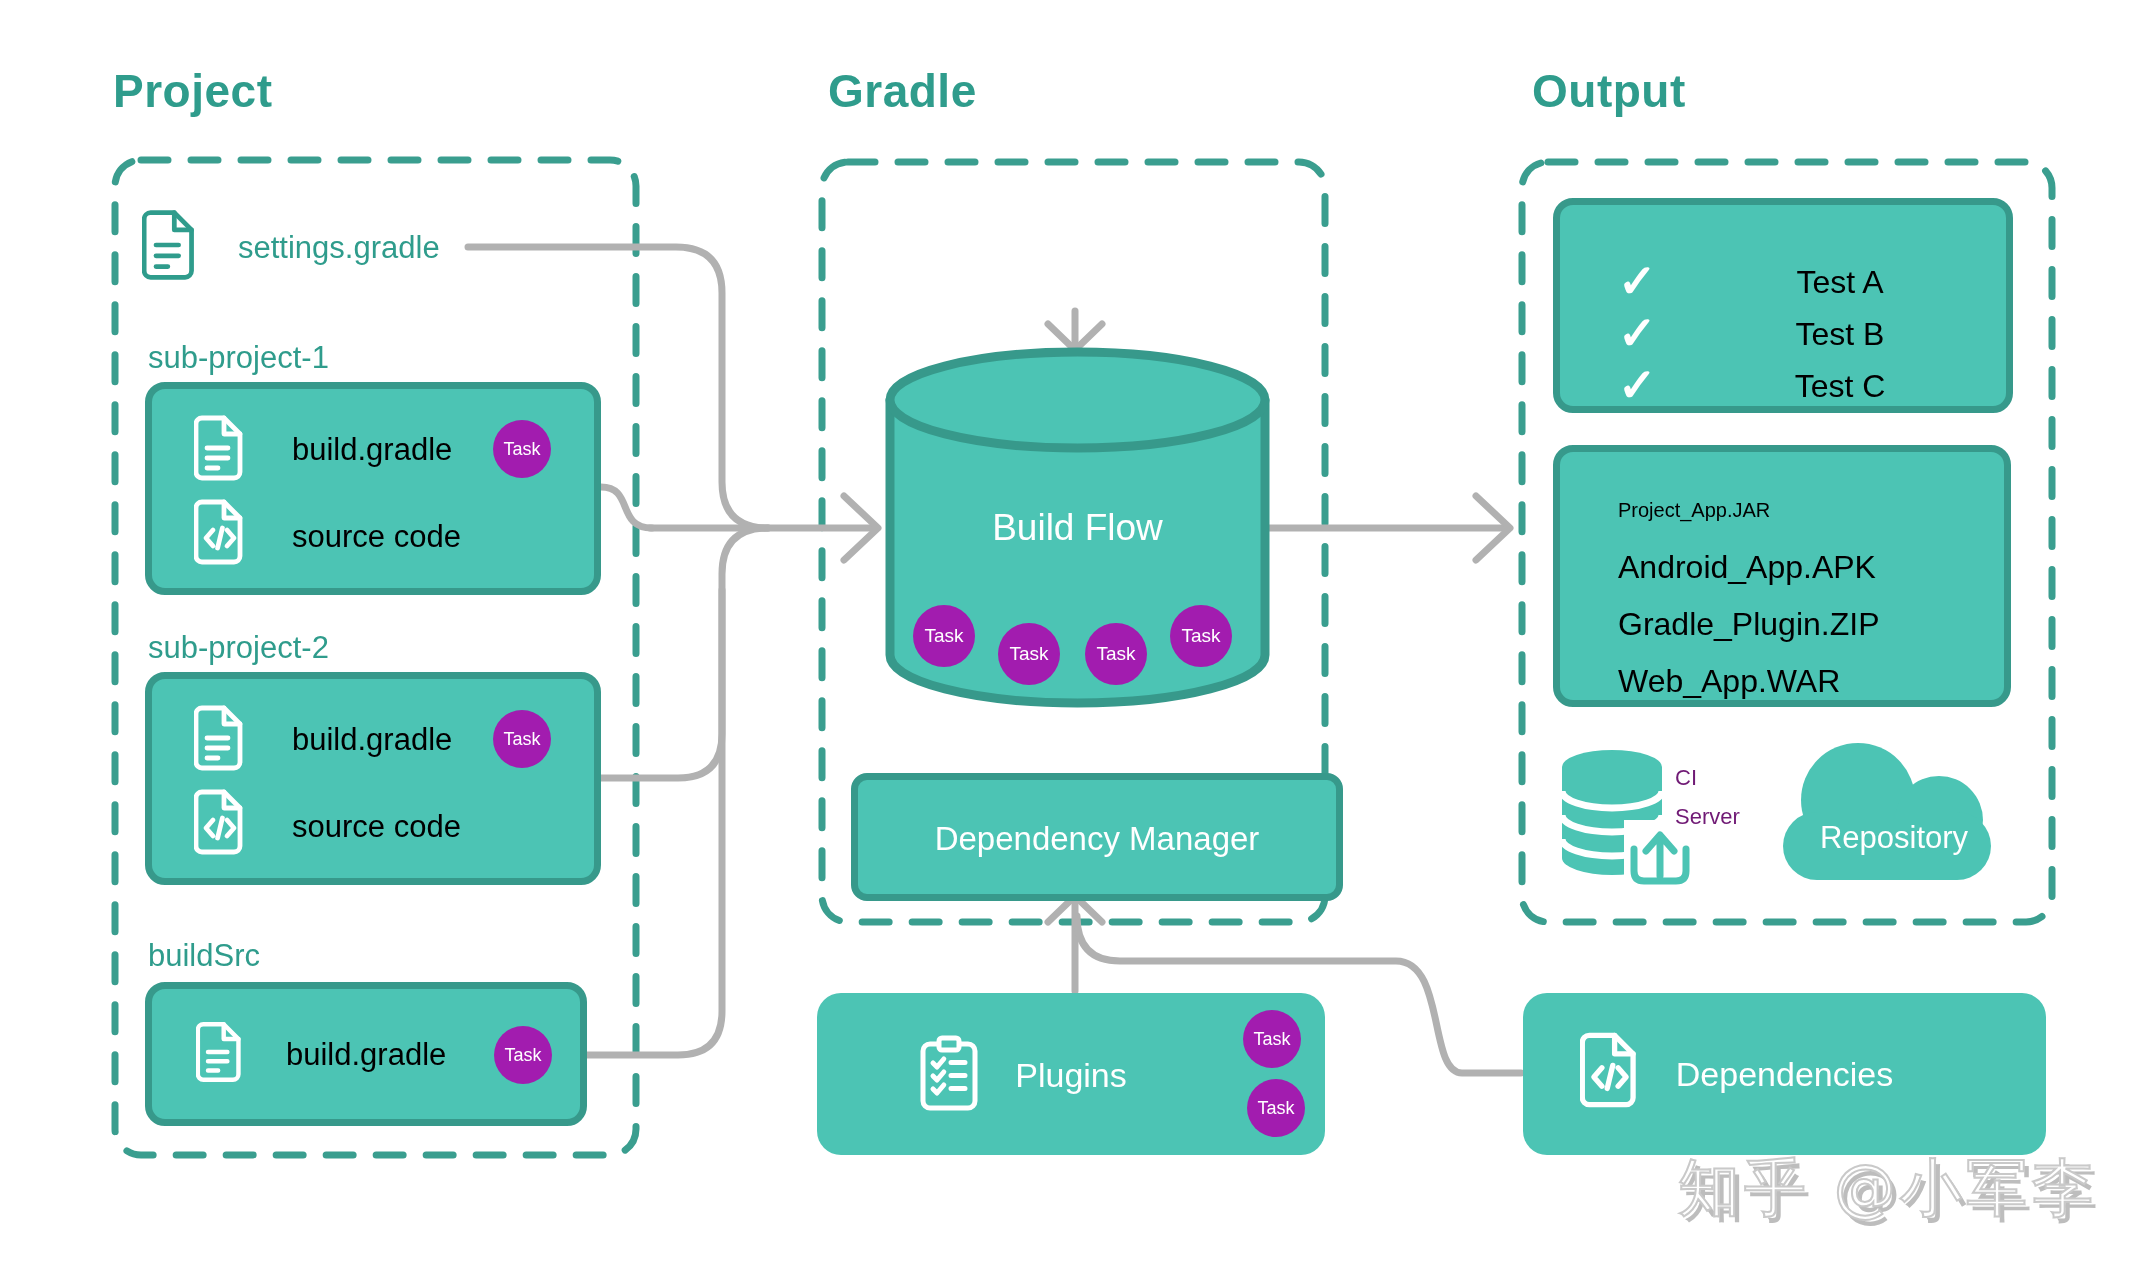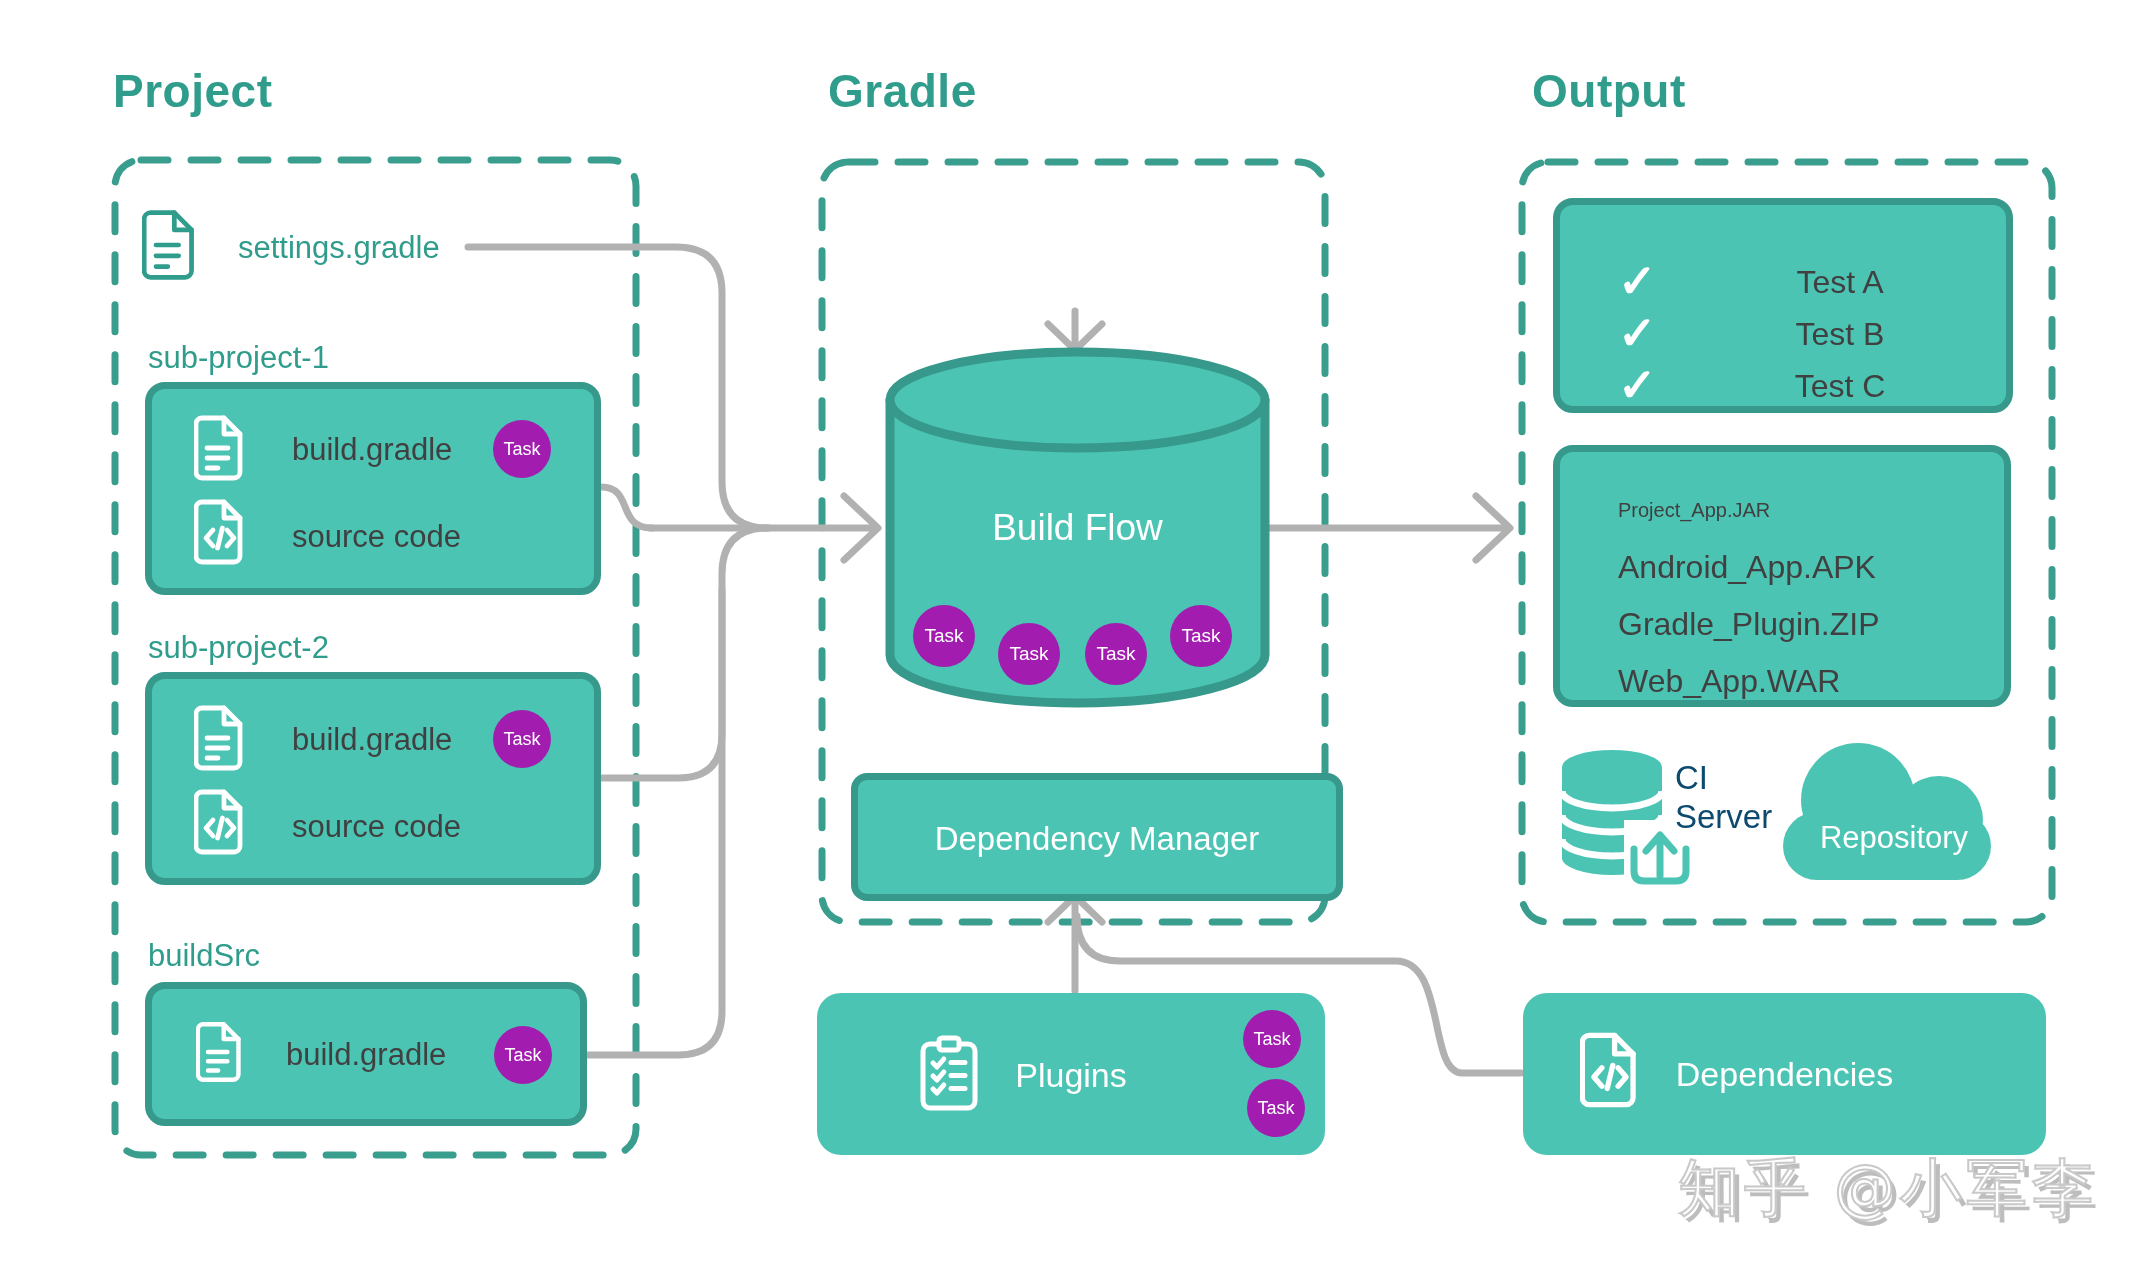--- a/index.html
+++ b/index.html
@@ -3,28 +3,28 @@
 <meta charset="utf-8">
 <style>
   html,body{margin:0;padding:0;background:#fff;}
   .canvas{position:relative;width:2150px;height:1270px;background:#ffffff;overflow:hidden;
           font-family:"Liberation Sans", sans-serif;}
   .underlay{position:absolute;left:0;top:0;}
   .sec-title{position:absolute;font-size:46px;font-weight:700;color:#2f9c8c;letter-spacing:.5px;}
   .tlabel{position:absolute;font-size:31px;color:#2f9c8c;}
   .tbox{position:absolute;background:#4cc4b4;border:7px solid #37998b;border-radius:20px;box-sizing:border-box;}
   .tbox.noborder{border:none;border-radius:24px;}
-  .wtext{position:absolute;color:#404040;font-size:31px;line-height:36px;}
+  .wtext{position:absolute;color:#000000;font-size:31px;line-height:36px;}
   .task{position:absolute;width:58px;height:58px;border-radius:50%;background:#a21caf;color:#fff;
         display:flex;align-items:center;justify-content:center;font-size:18px;}
   .task.small{width:62px;height:62px;font-size:19px;}
   .icon{position:absolute;}
   .center-text{position:absolute;left:0;right:0;text-align:center;color:#fff;}
   .check{position:absolute;color:#fff;font-size:46px;font-weight:700;line-height:46px;}
-  .ci-text{position:absolute;font-size:33px;color:#0c4a6e;line-height:39px;}
+  .ci-text{position:absolute;font-size:22px;color:#701a75;line-height:39px;}
   .watermark{position:absolute;left:1678px;top:1146px;font-size:62px;letter-spacing:4px;color:#ffffff;
              font-family:"DejaVu Sans","Liberation Sans",sans-serif;
              -webkit-text-stroke:2px #c9c9c9;text-shadow:5px 6px 0 #bdbdbd;}
 </style>
 </head>
 <body>
 
 <div class="canvas">
 
   <svg class="underlay" width="2150" height="1270" viewBox="0 0 2150 1270">

